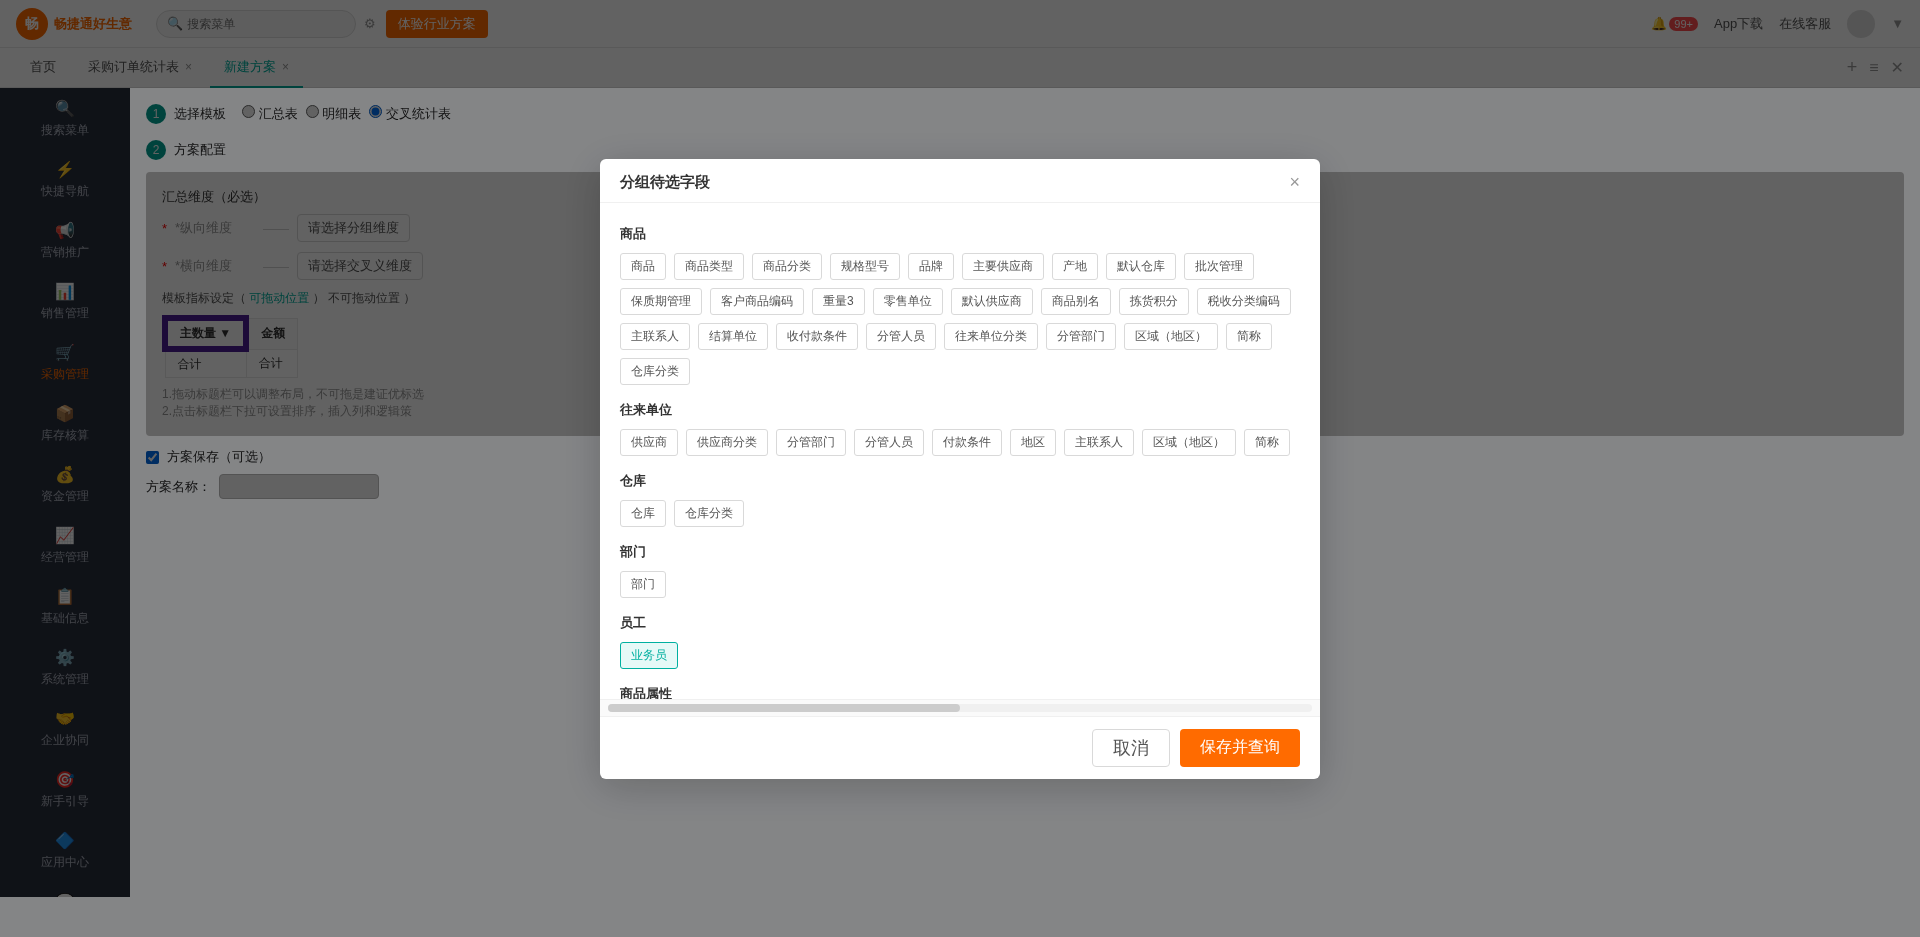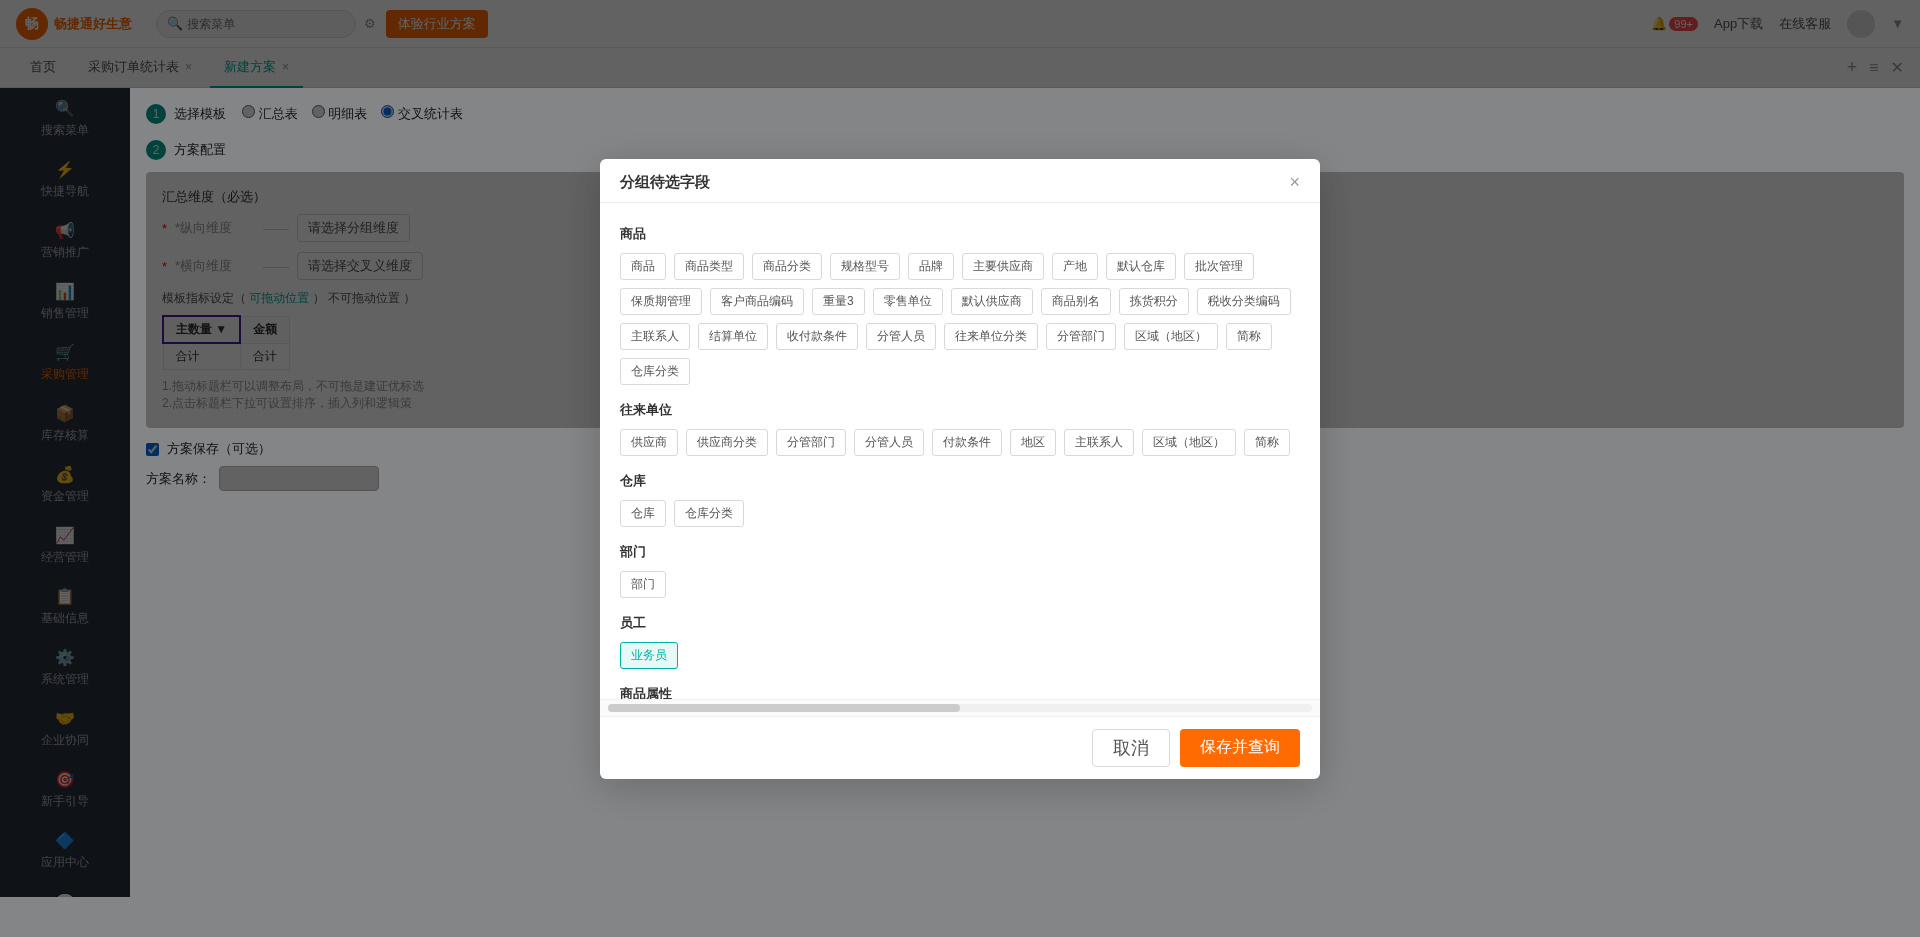--- a/index.html
+++ b/index.html
@@ -423,21 +423,21 @@
 
   </div>
 
   <div class="content-area bg-content">
 
     <div style="display:flex;align-items:center;gap:16px;margin-bottom:16px;">
       <div class="step">
         <div class="step-num">1</div>
         <span class="step-label">选择模板</span>
       </div>
-      <div style="display:flex;gap:14px;align-items:center;">
+      <div style="display:flex;gap:8px;align-items:center;">
         <label><input type="radio" name="tpl" style=""> <span>汇总表</span></label>
         <label><input type="radio" name="tpl" style=""> <span>明细表</span></label>
         <label><input type="radio" name="tpl" checked="" style=""> <span>交叉统计表</span></label>
       </div>
     </div>
 
     <div class="step" style="margin-bottom:12px;">
       <div class="step-num">2</div>
       <span class="step-label">方案配置</span>
     </div>
@@ -464,21 +464,21 @@
         <span>模板指标设定（</span>
         <span style="color:#00b0a0;">可拖动位置</span>
         <span>）</span>
         <span>不可拖动位置</span>
         <span>）</span>
       </div>
       <div style="display:flex;gap:12px;margin-top:8px;">
         <table style="border-collapse:collapse;font-size:12px;">
           <thead>
             <tr>
-              <th style="border:2px solid #4c1d95;padding:4px 12px;background:#fafafa;">
+              <th style="border:6px solid #4c1d95;padding:4px 12px;background:#fafafa;">
                 <span>主数量</span> ▼
               </th>
               <th style="border:1px solid #e8e8e8;padding:4px 12px;background:#fafafa;">
                 <span>金额</span>
               </th>
             </tr>
           </thead>
           <tbody>
             <tr>
               <td style="border:1px solid #e8e8e8;padding:4px 12px;">

